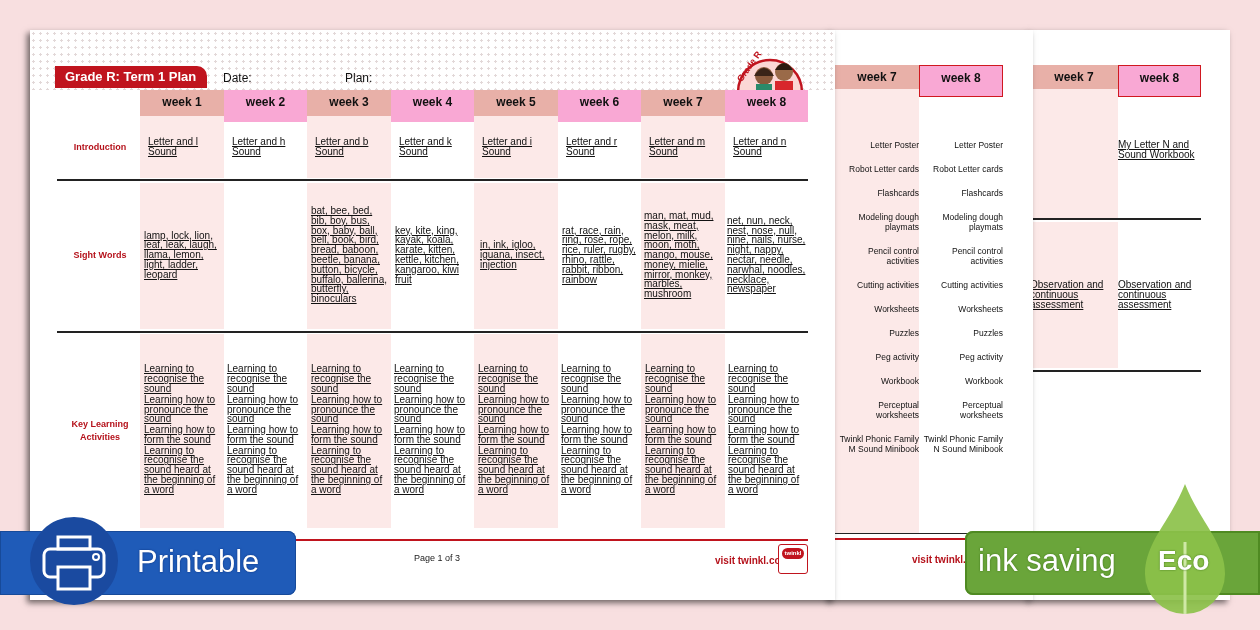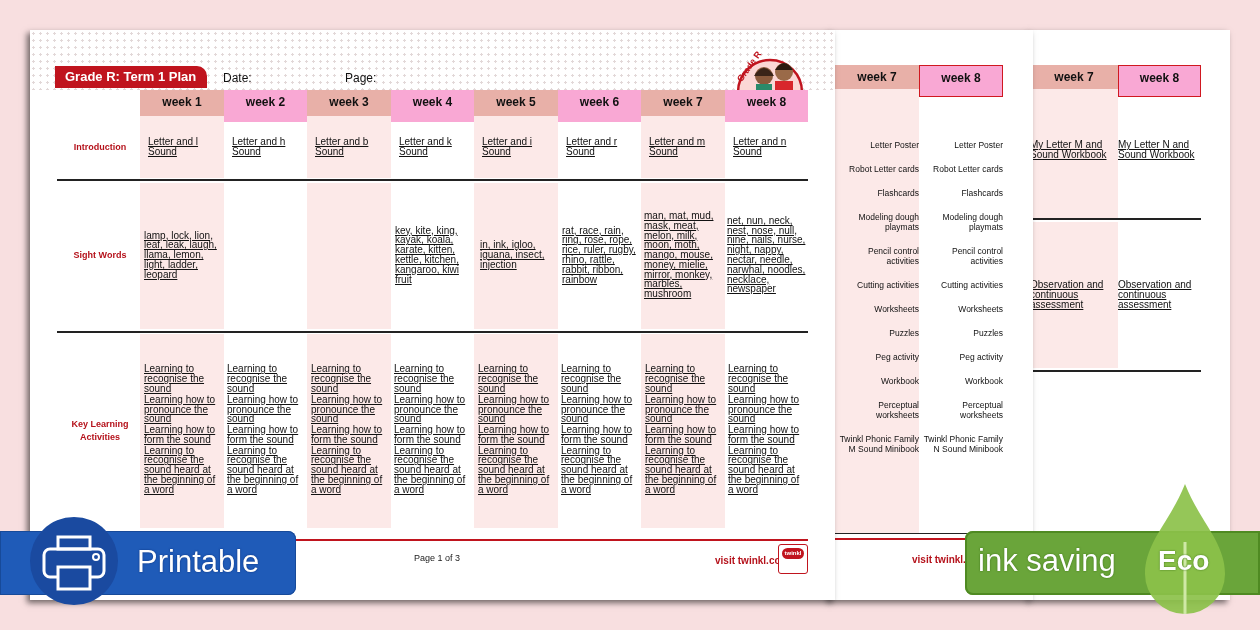--- a/index.html
+++ b/index.html
@@ -101,21 +101,20 @@
     text-shadow: 0 0 2px #3b6e16;
   }
 </style>
 </head>
 <body>
 
 <div class="page" id="page3">
   <div class="week-header wh-light" style="left:0;width:88px;top:35px;">week 7</div>
   <div class="week-header wh-dark" style="left:88px;width:83px;top:35px;border:1px solid #d01820;">week 8</div>
   <div class="col-bg" style="left:0;top:59px;width:88px;height:130px;"></div>
-  <div class="cell" style="left:0;top:100px;width:88px;height:40px;">My Letter M and Sound Workbook</div>
   <div class="cell" style="left:88px;top:100px;width:83px;height:40px;">My Letter N and Sound Workbook</div>
   <div class="hline" style="left:0;top:188px;width:171px;"></div>
   <div class="col-bg" style="left:0;top:192px;width:88px;height:146px;"></div>
   <div class="cell" style="left:0;top:245px;width:88px;height:40px;">Observation and continuous assessment</div>
   <div class="cell" style="left:88px;top:245px;width:83px;height:40px;">Observation and continuous assessment</div>
   <div class="hline" style="left:0;top:340px;width:171px;"></div>
 </div>
 
 <div class="page" id="page2">
   <div class="week-header wh-light" style="left:5px;width:84px;top:35px;">week 7</div>
@@ -151,21 +150,21 @@
   </div>
   <div class="hline" style="left:0;top:503px;width:195px;height:1px;"></div>
   <div class="redline" style="left:0;top:508px;width:195px;"></div>
   <div class="footer-url" style="left:82px;top:524px;">visit twinkl.co.z</div>
 </div>
 
 <div class="page" id="page1">
   <div class="dotted"></div>
   <div class="title-tab">Grade R: Term 1 Plan</div>
   <div class="meta-label" style="left:193px;">Date:</div>
-  <div class="meta-label" style="left:315px;">Page:</div>
+  <div class="meta-label" style="left:315px;">Plan:</div>
 
   <div class="mascot">
     <svg width="80" height="46" viewBox="0 0 80 46">
       <path d="M8 46 A32 32 0 0 1 72 46" fill="#fbd7d5" stroke="#c0141e" stroke-width="2.5"></path>
       <text x="4" y="30" font-size="9" fill="#c0141e" font-weight="bold" transform="rotate(-55 14 26)" font-family="Liberation Sans, sans-serif">Grade R</text>
       <circle cx="34" cy="30" r="9" fill="#8a5a3c"></circle>
       <path d="M24 30 Q34 14 44 30" fill="#3a2418"></path>
       <rect x="26" y="38" width="16" height="8" fill="#2a8a6a"></rect>
       <circle cx="54" cy="26" r="9" fill="#9a6a48"></circle>
       <path d="M45 24 Q54 10 63 24" fill="#2a1a10"></path>
@@ -203,20 +202,21 @@
   <div class="cell" style="left:285px;top:100px;width:68px;height:34px;">Letter and b Sound</div>
   <div class="cell" style="left:369px;top:100px;width:68px;height:34px;">Letter and k Sound</div>
   <div class="cell" style="left:452px;top:100px;width:68px;height:34px;">Letter and i Sound</div>
   <div class="cell" style="left:536px;top:100px;width:68px;height:34px;">Letter and r Sound</div>
   <div class="cell" style="left:619px;top:100px;width:68px;height:34px;">Letter and m Sound</div>
   <div class="cell" style="left:703px;top:100px;width:68px;height:34px;">Letter and n Sound</div>
   <div class="hline" style="left:27px;top:149px;width:751px;"></div>
 
   <div class="row-label" style="top:219px;">Sight Words</div>
   <div class="cell" style="left:114px;top:156px;width:76px;height:138px;">lamp, lock, lion, leaf, leak, laugh, llama, lemon, light, ladder, leopard</div>
+  <div class="cell" style="left:281px;top:156px;width:76px;height:138px;">bat, bee, bed, bib, boy, bus, box, baby, ball, bell, book, bird, bread, baboon, beetle, banana, button, bicycle, buffalo, ballerina, butterfly, binoculars</div>
   <div class="cell" style="left:365px;top:156px;width:75px;height:138px;">key, kite, king, kayak, koala, karate, kitten, kettle, kitchen, kangaroo, kiwi fruit</div>
   <div class="cell" style="left:450px;top:156px;width:72px;height:138px;">in, ink, igloo, iguana, insect, injection</div>
   <div class="cell" style="left:532px;top:156px;width:75px;height:138px;">rat, race, rain, ring, rose, rope, rice, ruler, rugby, rhino, rattle, rabbit, ribbon, rainbow</div>
   <div class="cell" style="left:614px;top:156px;width:78px;height:138px;">man, mat, mud, mask, meat, melon, milk, moon, moth, mango, mouse, money, mielie, mirror, monkey, marbles, mushroom</div>
   <div class="cell" style="left:697px;top:156px;width:79px;height:138px;">net, nun, neck, nest, nose, null, nine, nails, nurse, night, nappy, nectar, needle, narwhal, noodles, necklace, newspaper</div>
   <div class="hline" style="left:27px;top:301px;width:751px;"></div>
 
   <div class="row-label" style="top:388px;width:80px;">Key Learning Activities</div>
 
   <div class="cell" style="left:114px;top:330px;width:76px;height:140px;">

